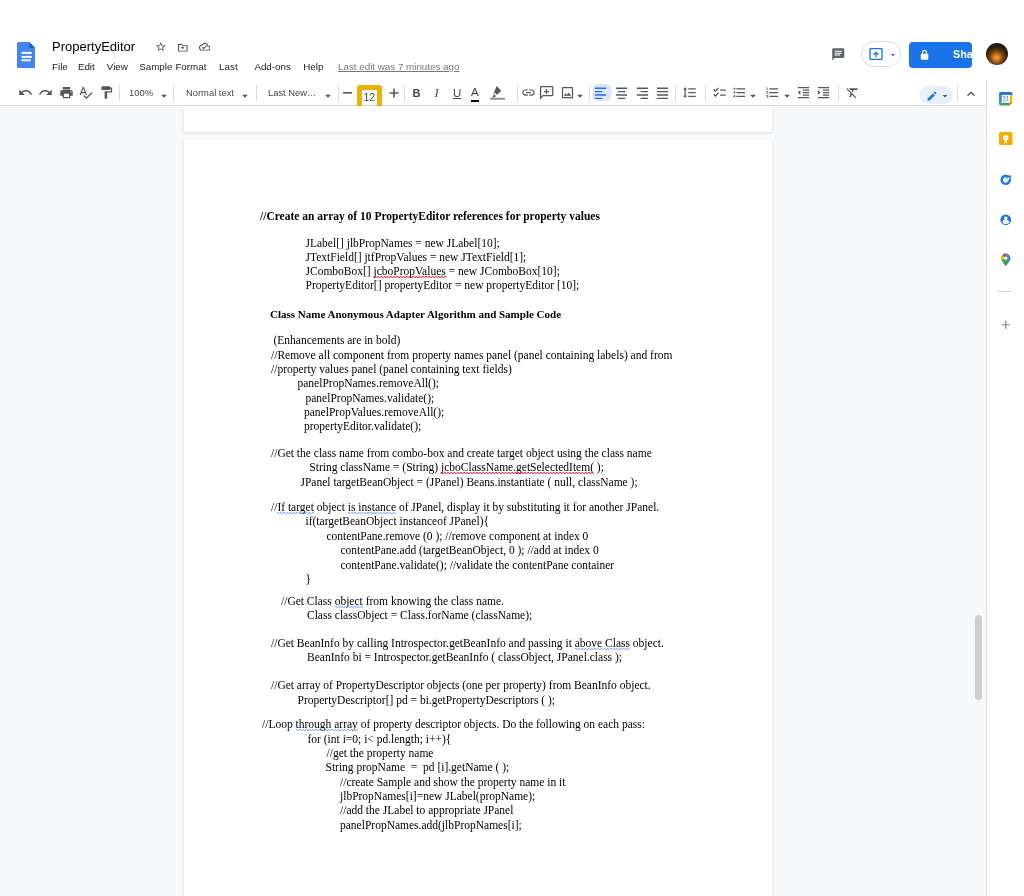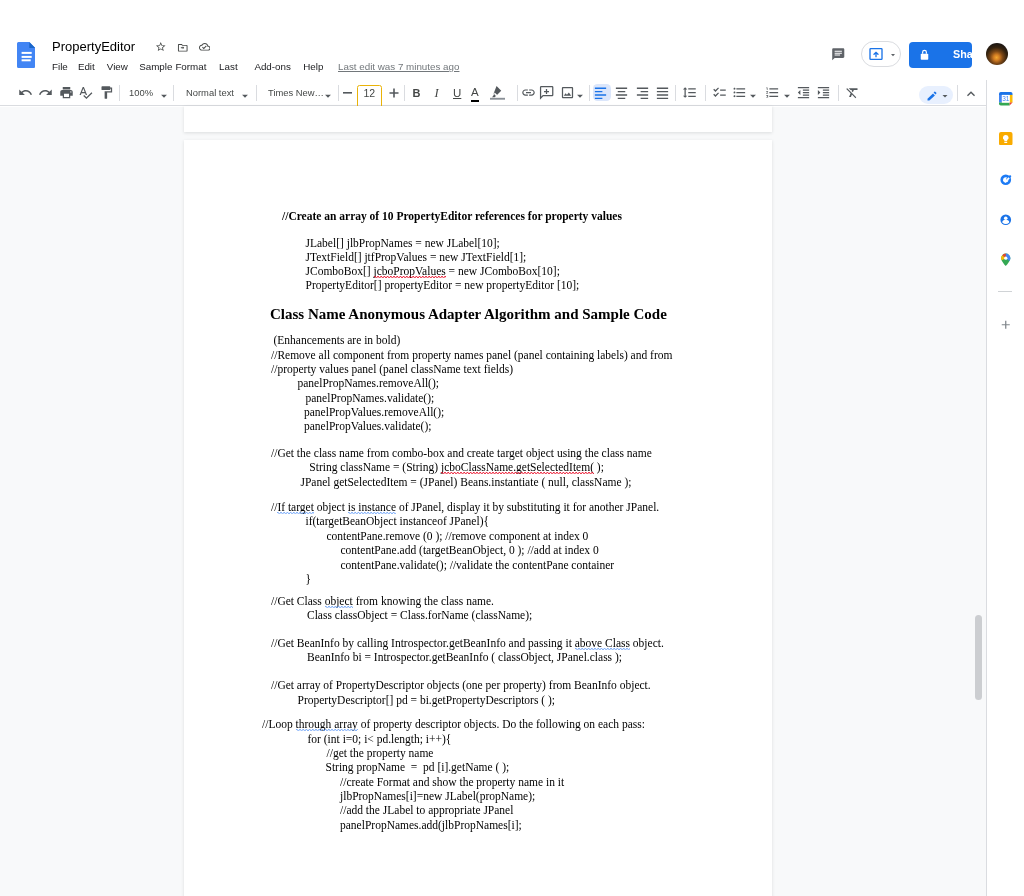--- a/index.html
+++ b/index.html
@@ -22,21 +22,21 @@
 #sharebtn span { position:absolute; left:24px; top:6px;padding-left:20px; }
 #avatar { position:absolute; left:986px; top:11px; width:22px; height:22px; border-radius:50%;
   background:radial-gradient(circle at 48% 66%, #f5a830 0%, #d07b22 16%, #7a4616 34%, #35230f 55%, #1a1512 78%); }
 
 
 #toolbar { position:absolute; left:0; top:48px; width:986px; height:26px; background:#fff; border-bottom:1px solid #dadce0; }
 .tbtxt { position:absolute; top:0; font-size:9.4px; color:#444746; line-height:26px; }
 .sep { position:absolute; top:5px; width:1px; height:16px; background:#dadce0; }
 
 .ic { position:absolute; top:5px; }
-#fontsizebox { position:absolute; left:356.5px; top:5px; width:25.5px; height:27px; border:1px solid #eab308; border-radius:2.5px; font-size:10.5px; color:#444746; text-align:center; line-height:15.5px; }
+#fontsizebox { position:absolute; left:356.5px; top:5px; width:25.5px; height:27px; border:5px solid #eab308; border-radius:2.5px; font-size:10.5px; color:#444746; text-align:center; line-height:15.5px; }
 #alignhl { position:absolute; left:592.5px; top:4px; width:18px; height:17px; background:#dbe6fb; border-radius:4.5px; }
 #editpill { position:absolute; left:919px; top:6px; width:34px; height:18px; background:#e8f0fe; border-radius:9px; }
 
 
 #canvas { position:absolute; left:0; top:75px; width:986px; height:821px; background:#f8f9fa; }
 .page { position:absolute; left:184px; width:588px; background:#fff; box-shadow:0 1px 3px rgba(60,64,67,0.15); }
 #page1 { top:-1px; height:26px; }
 #page2 { top:32.5px; height:758.5px; }
 #page3 { top:800px; height:100px; }
 
@@ -139,21 +139,21 @@
     <div class="tbtxt" style="left:129px">100%</div>
     <svg class="ic" style="left:157px;top:9px" width="14" height="14" viewBox="0 0 24 24" fill="#54595d">
         <path d="M7 10l5 5 5-5z"></path>
       </svg>
     <div class="sep" style="left:173px"></div>
     <div class="tbtxt" style="left:186px">Normal text</div>
     <svg class="ic" style="left:238px;top:9px" width="14" height="14" viewBox="0 0 24 24" fill="#54595d">
         <path d="M7 10l5 5 5-5z"></path>
       </svg>
     <div class="sep" style="left:256px"></div>
-    <div class="tbtxt" style="left:268px">Times New…</div>
+    <div class="tbtxt" style="left:268px">Last New…</div>
     <svg class="ic" style="left:321px;top:9px" width="14" height="14" viewBox="0 0 24 24" fill="#54595d">
         <path d="M7 10l5 5 5-5z"></path>
       </svg>
     <div class="sep" style="left:338px"></div>
     <svg class="ic" style="left:343px;top:12px" width="10" height="2" viewBox="0 0 10 2">
         <rect width="9" height="1.6" fill="#54595d"></rect>
       </svg>
     <div id="fontsizebox">12</div>
     <svg class="ic" style="left:389px;top:8px" width="10" height="10" viewBox="0 0 10 10">
         <path d="M4.2 0.5 h1.6 v3.7 H9.5 v1.6 H5.8 v3.7 H4.2 V5.8 H0.5 V4.2 h3.7z" fill="#54595d"></path>
@@ -247,67 +247,67 @@
     <div id="sthumb"></div>
     <div id="explore">
       <svg width="14" height="15" viewBox="0 0 14 15" style="position:absolute;left:6px;top:5px">
           <path d="M1 0 h12 v11 l-3 0 -3 3 -3 -3 -3 0 z" fill="#5f6368"></path>
           <path d="M7 2.2 l1.1 2.7 2.7 1.1 -2.7 1.1 -1.1 2.7 -1.1 -2.7 -2.7 -1.1 2.7 -1.1 z" fill="#fff"></path>
         </svg>
     </div>
   </div>
 
   <div id="doctext">
-    <div class="dl b" style="left:282px;top:177.6px">//Create an array of 10 PropertyEditor references for property values</div>
+    <div class="dl b" style="left:260px;top:177.6px">//Create an array of 10 PropertyEditor references for property values</div>
     <div class="dl" style="left:305.5px;top:204.6px">JLabel[] jlbPropNames = new JLabel[10];</div>
     <div class="dl" style="left:305.5px;top:218.8px">JTextField[] jtfPropValues = new JTextField[1];</div>
     <div class="dl" style="left:305.5px;top:233px">JComboBox[] <span class="sqr">jcboPropValues<svg class="wave">
             <use href="#wv"></use>
           </svg></span> = new JComboBox[10];</div>
     <div class="dl" style="left:305.5px;top:247.2px">PropertyEditor[] propertyEditor = new propertyEditor [10];</div>
-    <div class="dl b" style="left:270px;top:275.9px;font-size:15px">Class Name Anonymous Adapter Algorithm and Sample Code</div>
+    <div class="dl b" style="left:270px;top:275.9px;font-size:11px">Class Name Anonymous Adapter Algorithm and Sample Code</div>
     <div class="dl" style="left:273.5px;top:302px">(Enhancements are in bold)</div>
     <div class="dl" style="left:271px;top:316.7px">//Remove all component from property names panel (panel containing labels) and from</div>
-    <div class="dl" style="left:271px;top:331px">//property values panel (panel className text fields)</div>
+    <div class="dl" style="left:271px;top:331px">//property values panel (panel containing text fields)</div>
     <div class="dl" style="left:297.5px;top:345.3px">panelPropNames.removeAll();</div>
     <div class="dl" style="left:305.5px;top:359.6px">panelPropNames.validate();</div>
     <div class="dl" style="left:304px;top:373.9px">panelPropValues.removeAll();</div>
-    <div class="dl" style="left:304px;top:388.2px">panelPropValues.validate();</div>
+    <div class="dl" style="left:304px;top:388.2px">propertyEditor.validate();</div>
     <div class="dl" style="left:271px;top:415px">//Get the class name from combo-box and create target object using the class name</div>
     <div class="dl" style="left:309.3px;top:428.6px">String className = (String) <span class="sqr">jcboClassName.getSelectedItem(<svg class="wave">
             <use href="#wv"></use>
           </svg></span> );</div>
-    <div class="dl" style="left:300.5px;top:443.9px">JPanel getSelectedItem = (JPanel) Beans.instantiate ( null, className );</div>
+    <div class="dl" style="left:300.5px;top:443.9px">JPanel targetBeanObject = (JPanel) Beans.instantiate ( null, className );</div>
     <div class="dl" style="left:271px;top:469.2px">//<span class="sqb">If target<svg class="wave">
             <use href="#wv"></use>
           </svg></span> object <span class="sqb">is instance<svg class="wave">
             <use href="#wv"></use>
           </svg></span> of JPanel, display it by substituting it for another JPanel.</div>
     <div class="dl" style="left:305.5px;top:483.2px">if(targetBeanObject instanceof JPanel){</div>
     <div class="dl" style="left:326.5px;top:497.5px">contentPane.remove (0 ); //remove component at index 0</div>
     <div class="dl" style="left:340.5px;top:511.8px">contentPane.add (targetBeanObject, 0 ); //add at index 0</div>
     <div class="dl" style="left:340.5px;top:527px">contentPane.validate(); //validate the contentPane container</div>
     <div class="dl" style="left:305.5px;top:541.2px">}</div>
-    <div class="dl" style="left:271px;top:562.8px">//Get Class <span class="sqb">object<svg class="wave">
+    <div class="dl" style="left:281px;top:562.8px">//Get Class <span class="sqb">object<svg class="wave">
             <use href="#wv"></use>
           </svg></span> from knowing the class name.</div>
     <div class="dl" style="left:307px;top:576.8px">Class classObject = Class.forName (className);</div>
     <div class="dl" style="left:271px;top:605px">//Get BeanInfo by calling Introspector.getBeanInfo and passing it <span class="sqb">above Class<svg class="wave">
             <use href="#wv"></use>
           </svg></span> object.</div>
     <div class="dl" style="left:307px;top:619.3px">BeanInfo bi = Introspector.getBeanInfo ( classObject, JPanel.class );</div>
     <div class="dl" style="left:271px;top:647.4px">//Get array of PropertyDescriptor objects (one per property) from BeanInfo object.</div>
     <div class="dl" style="left:297.5px;top:661.8px">PropertyDescriptor[] pd = bi.getPropertyDescriptors ( );</div>
     <div class="dl" style="left:262px;top:686.2px">//Loop <span class="sqb">through array<svg class="wave">
             <use href="#wv"></use>
           </svg></span> of property descriptor objects. Do the following on each pass:</div>
     <div class="dl" style="left:307.5px;top:700.6px">for (int i=0; i&lt; pd.length; i++){</div>
     <div class="dl" style="left:326.5px;top:714.9px">//get the property name</div>
     <div class="dl" style="left:325.5px;top:729.2px">String propName&nbsp;&nbsp;=&nbsp;&nbsp;pd [i].getName ( );</div>
-    <div class="dl" style="left:340px;top:743.7px">//create Format and show the property name in it</div>
+    <div class="dl" style="left:340px;top:743.7px">//create Sample and show the property name in it</div>
     <div class="dl" style="left:340px;top:758.2px">jlbPropNames[i]=new JLabel(propName);</div>
     <div class="dl" style="left:340px;top:772.4px">//add the JLabel to appropriate JPanel</div>
     <div class="dl" style="left:340px;top:786.7px">panelPropNames.add(jlbPropNames[i];</div>
   </div>
 
   <div id="sidebar">
     <svg class="sbicon" style="top:12px" viewBox="0 0 15 15">
       <path d="M2 0 h11 a2 2 0 0 1 2 2 v1.2 h-15 v-1.2 a2 2 0 0 1 2-2z" fill="#1a73e8"></path>
       <rect x="0" y="3.2" width="3.2" height="8.6" fill="#4285f4"></rect>
       <rect x="11.8" y="3.2" width="3.2" height="8.6" fill="#fbbc04"></rect>

